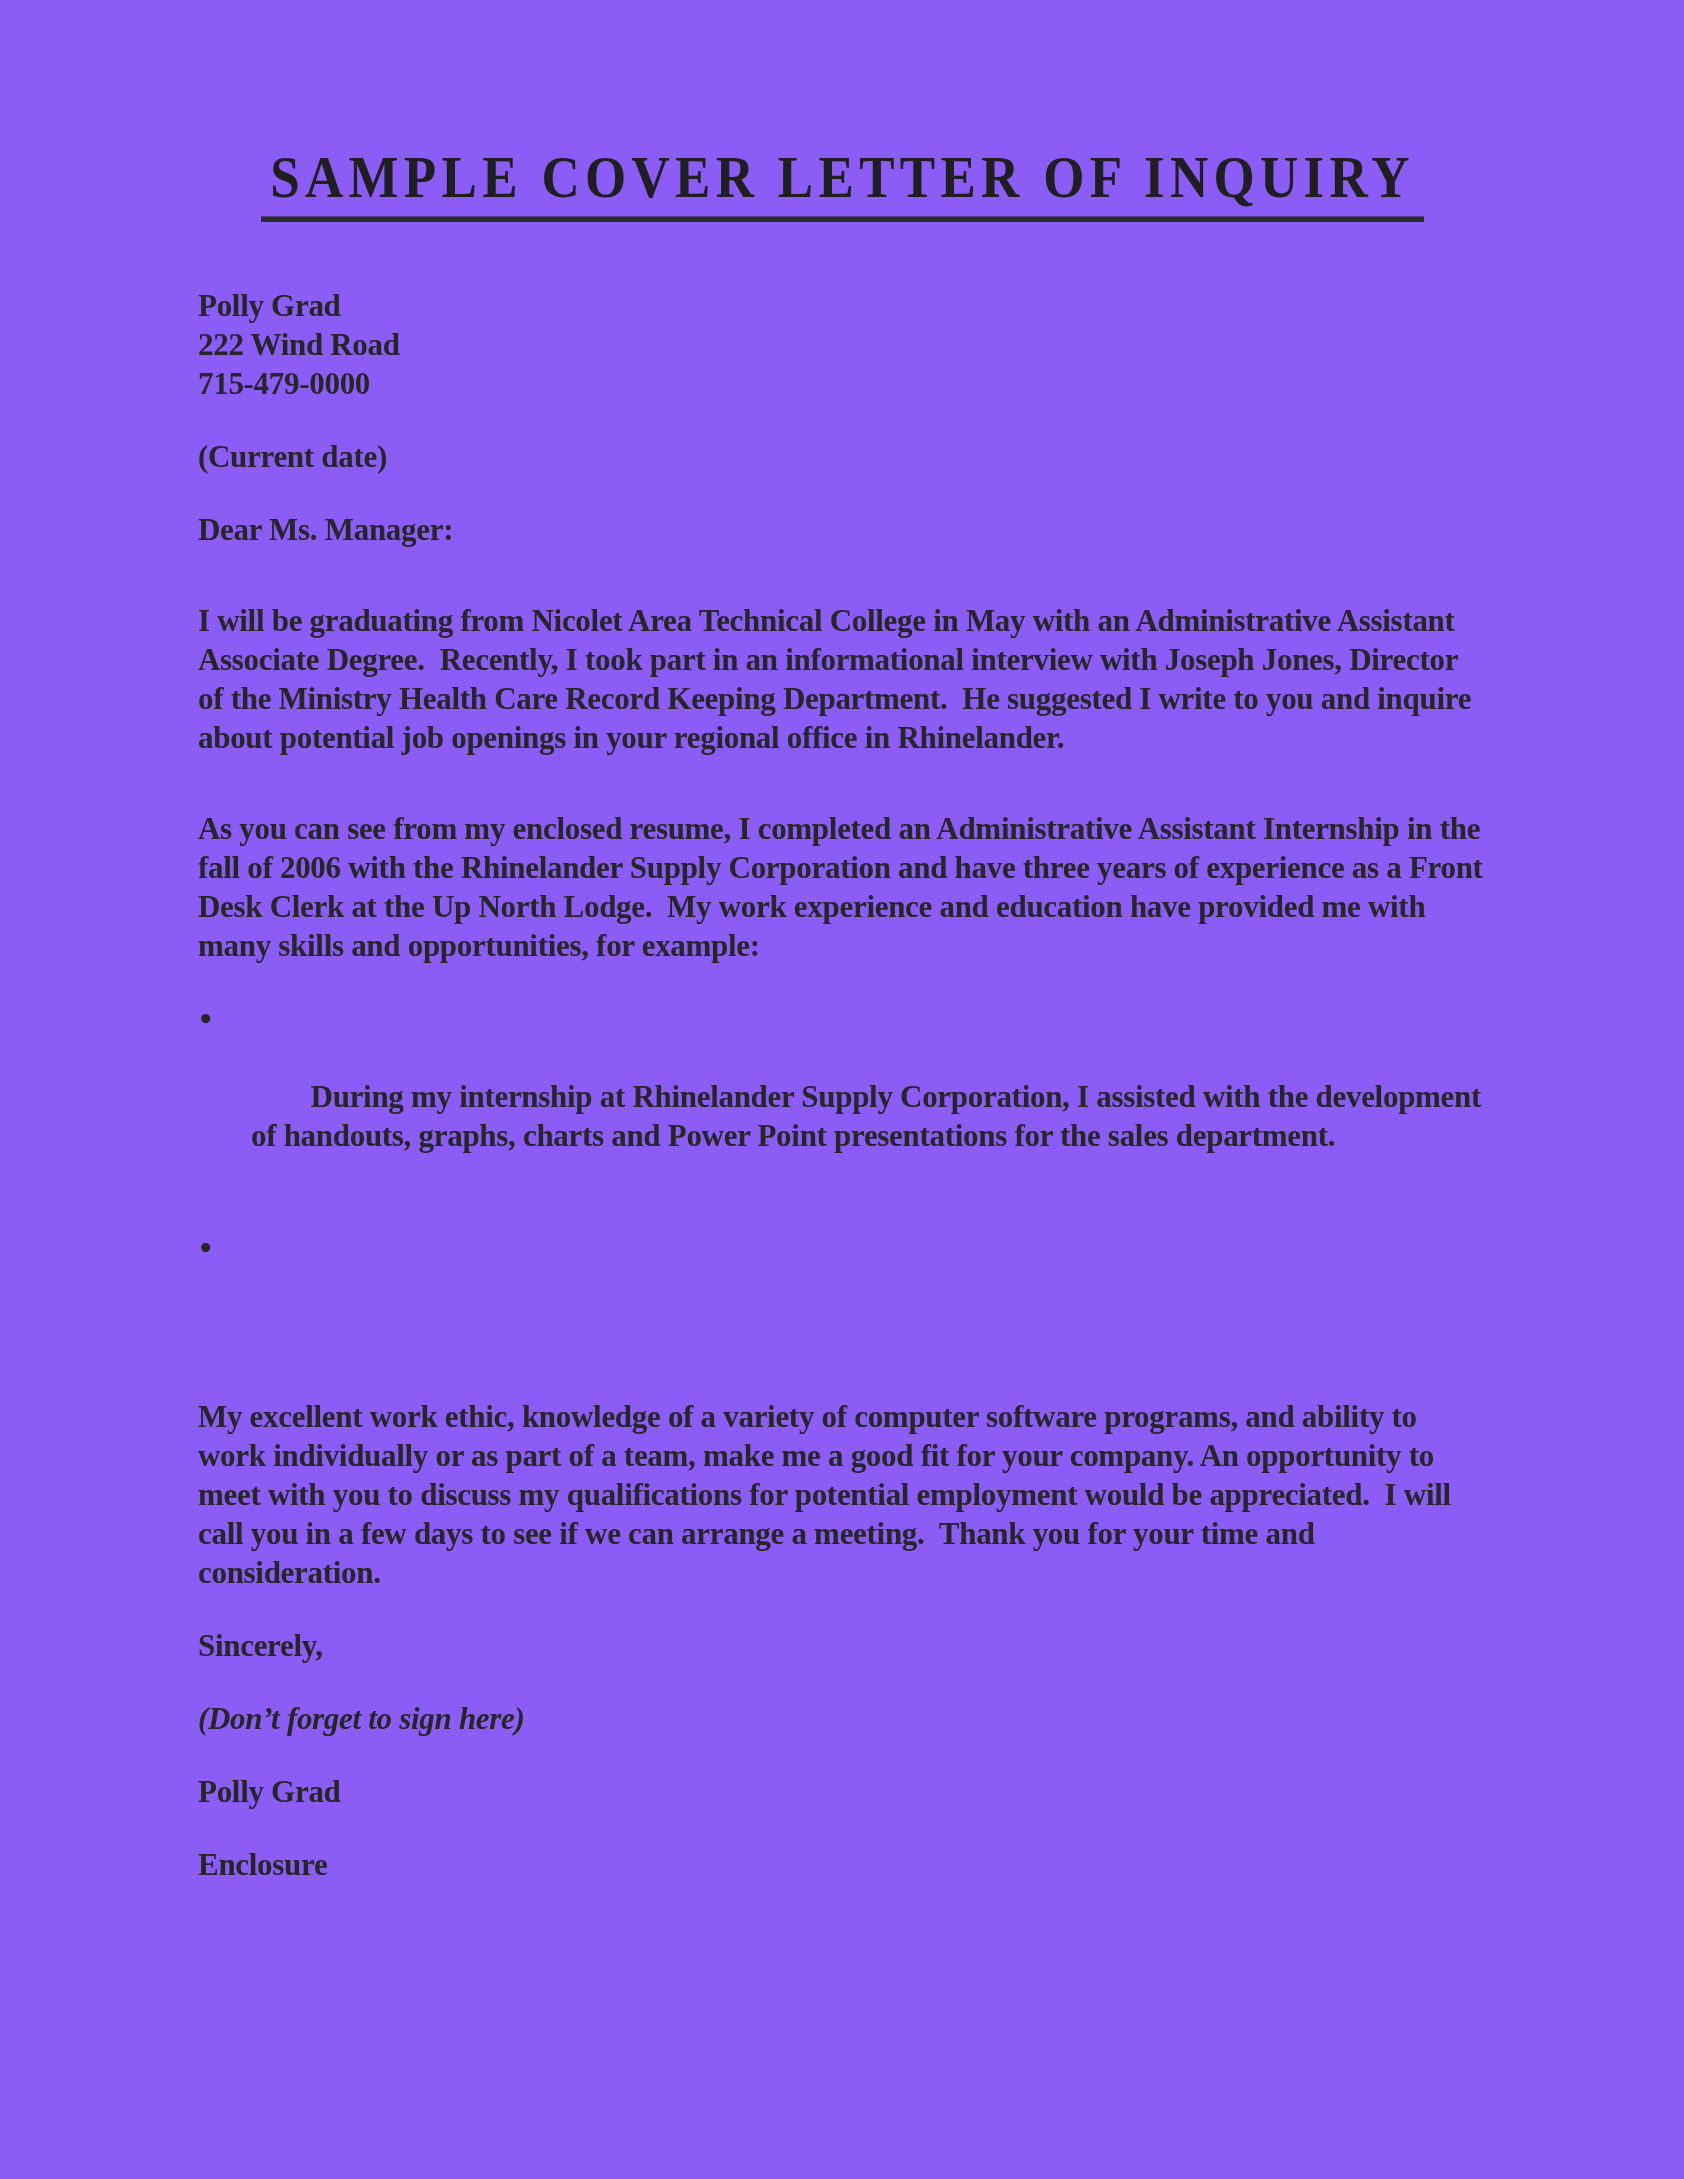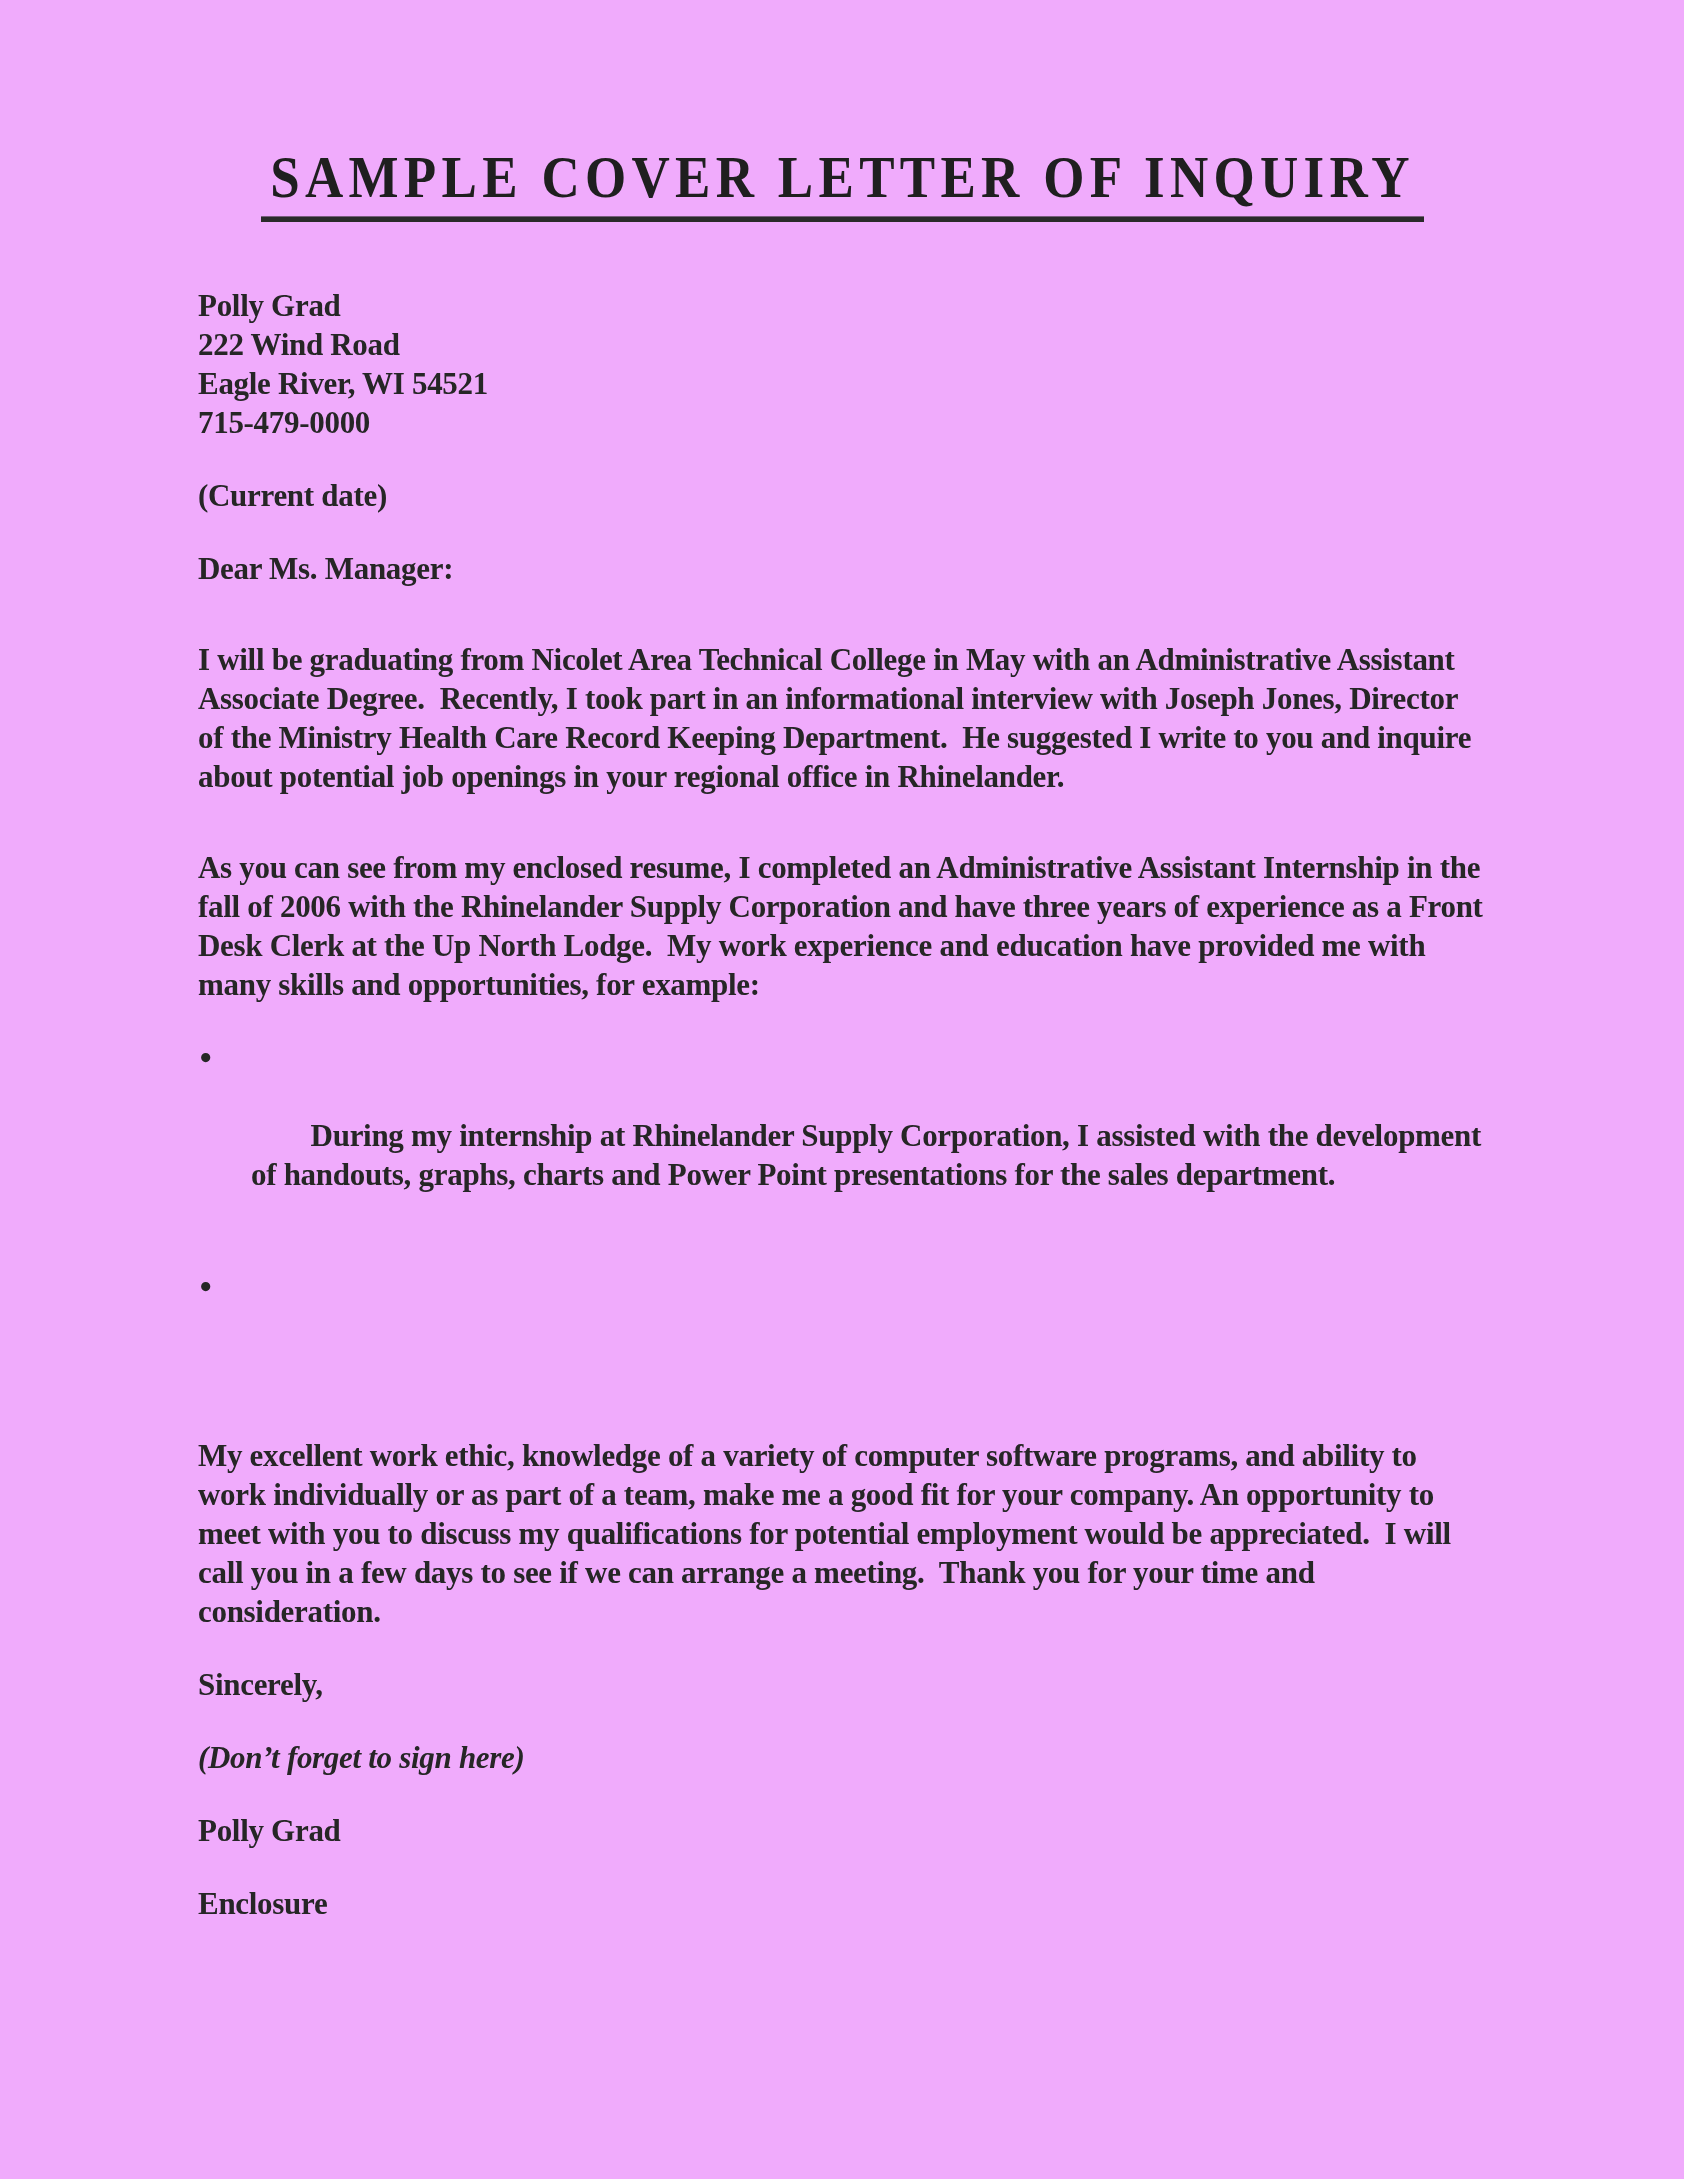--- a/index.html
+++ b/index.html
@@ -1,21 +1,21 @@
 <!DOCTYPE html>
 <html style="font-size:14px"><head>
 <meta charset="utf-8">
 <style>
   html, body { margin: 0; padding: 0; background: #e9e9e9; }
   .page {
     position: relative;
     width: 1685px;
     height: 2179px;
     margin: 0 auto;
-    background: #f0abfc;
+    background: #8b5cf6;
     overflow: hidden;
     font-family: "Liberation Serif", "DejaVu Serif", serif;
     color: #262626;
   }
   .title-row {
     margin: 0;
     padding-top: 156px;
     text-align: center;
   }
   .title-text {
@@ -76,21 +76,20 @@
 
   <h1 class="title-row">
     <span class="title-text">SAMPLE COVER LETTER OF INQUIRY</span>
   </h1>
 
   <div class="content">
 
     <div class="block">
       <div class="addr-line">Polly Grad</div>
       <div class="addr-line">222 Wind Road</div>
-      <div class="addr-line">Eagle River, WI 54521</div>
       <div class="addr-line">715-479-0000</div>
     </div>
 
     <div class="block">(Current date)</div>
 
 
     <div class="block">Dear Ms. Manager:</div>
 
     <p class="para">I will be graduating from Nicolet Area Technical College in May with an Administrative Assistant Associate Degree.  Recently, I took part in an informational interview with Joseph Jones, Director of the Ministry Health Care Record Keeping Department.  He suggested I write to you and inquire about potential job openings in your regional office in Rhinelander.</p>
 

